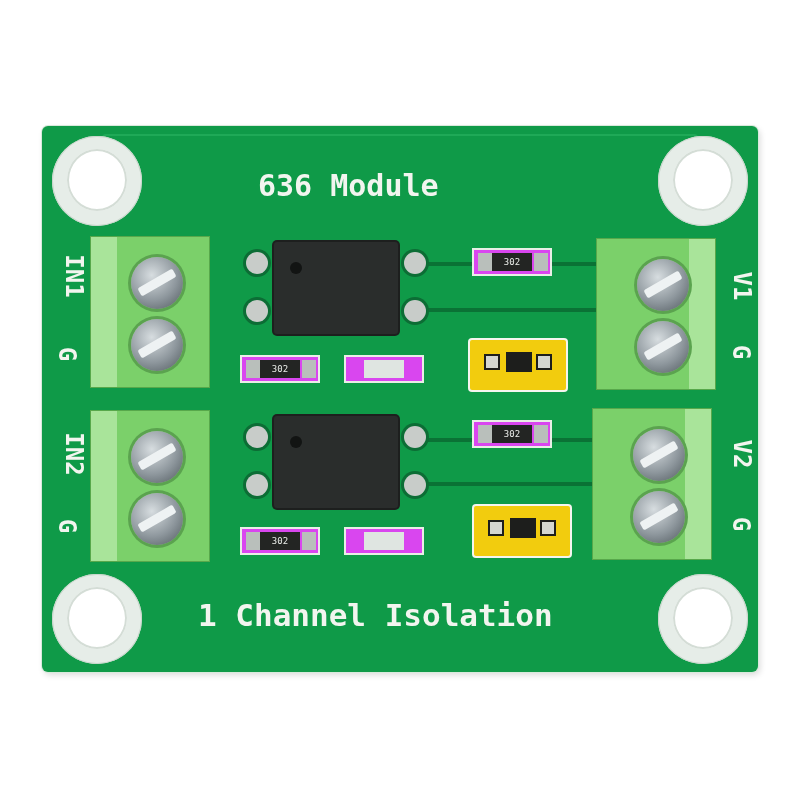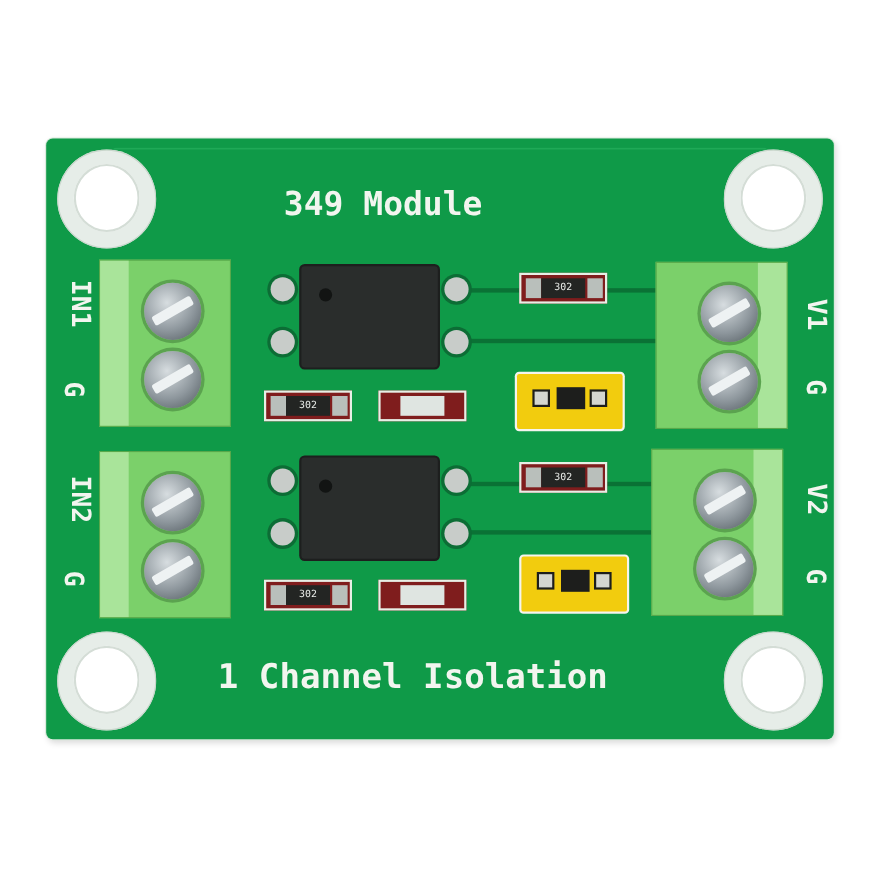--- a/index.html
+++ b/index.html
@@ -12,42 +12,42 @@
   .title-top{left:258px;top:168px;font-size:30px;letter-spacing:0px;}
   .title-bottom{left:198px;top:597px;font-size:31px;}
   .vlabel{position:absolute;color:#f2f5ef;font-weight:bold;font-size:24px;transform:rotate(90deg);transform-origin:center;white-space:nowrap;}
   .term{position:absolute;width:120px;height:152px;background:#7bd06a;border:1px solid #58a84b;box-sizing:border-box;}
   .term .lip{position:absolute;top:0;width:26px;height:100%;background:#a9e49a;}
   .screw{position:absolute;width:52px;height:52px;border-radius:50%;background:radial-gradient(circle at 40% 35%,#d7dde0 0%,#8e979d 55%,#4e575c 100%);box-shadow:0 0 0 3px #5ba34f;}
   .screw::after{content:"";position:absolute;left:6px;top:21px;width:40px;height:9px;background:#eef2f3;transform:rotate(-30deg);border-radius:2px;}
   .chip{position:absolute;width:124px;height:92px;background:#2a2d2c;border-radius:3px;box-shadow:0 0 0 2px #1d1f1e;}
   .chip .dot{position:absolute;left:16px;top:20px;width:12px;height:12px;border-radius:50%;background:#121413;}
   .pad{position:absolute;width:22px;height:22px;border-radius:50%;background:#c8ccc9;box-shadow:0 0 0 3px #0c6d35;}
-  .smd{position:absolute;width:80px;height:28px;border:2px solid #e8efe6;box-sizing:border-box;background:#7f1d1d;}
+  .smd{position:absolute;width:80px;height:28px;border:2px solid #e8efe6;box-sizing:border-box;background:#d946ef;}
   .res{position:absolute;left:18px;top:3px;width:40px;height:18px;background:#232523;color:#e9ece8;font-size:9px;text-align:center;line-height:18px;}
   .res-end{position:absolute;top:3px;width:14px;height:18px;background:#b9bfbb;}
   .led{position:absolute;left:18px;top:3px;width:40px;height:18px;background:#dfe5e1;}
   .jumper{position:absolute;width:96px;height:50px;background:#f2cc0e;border-radius:2px;box-shadow:0 0 0 2px #f5f5ef;}
   .jumper .cap{position:absolute;left:36px;top:12px;width:26px;height:20px;background:#1d1e1c;}
   .jumper .pin{position:absolute;top:16px;width:12px;height:12px;background:#d4d6d0;box-shadow:0 0 0 2px #1d1e1c;}
   .trace{position:absolute;background:#0a7235;height:4px;}
 </style>
 </head>
 <body>
 
 <div class="board">
   <div class="board-inner"></div>
 </div>
 
 <div class="hole" style="left:52px;top:136px;"></div>
 <div class="hole" style="left:658px;top:136px;"></div>
 <div class="hole" style="left:52px;top:574px;"></div>
 <div class="hole" style="left:658px;top:574px;"></div>
 
-<div class="silk title-top">349 Module</div>
+<div class="silk title-top">636 Module</div>
 <div class="silk title-bottom">1 Channel Isolation</div>
 
 <div class="vlabel" style="left:52px;top:262px;">IN1</div>
 <div class="vlabel" style="left:60px;top:340px;">G</div>
 <div class="vlabel" style="left:52px;top:440px;">IN2</div>
 <div class="vlabel" style="left:60px;top:512px;">G</div>
 
 <div class="vlabel" style="left:728px;top:272px;">V1</div>
 <div class="vlabel" style="left:734px;top:338px;">G</div>
 <div class="vlabel" style="left:728px;top:440px;">V2</div>

